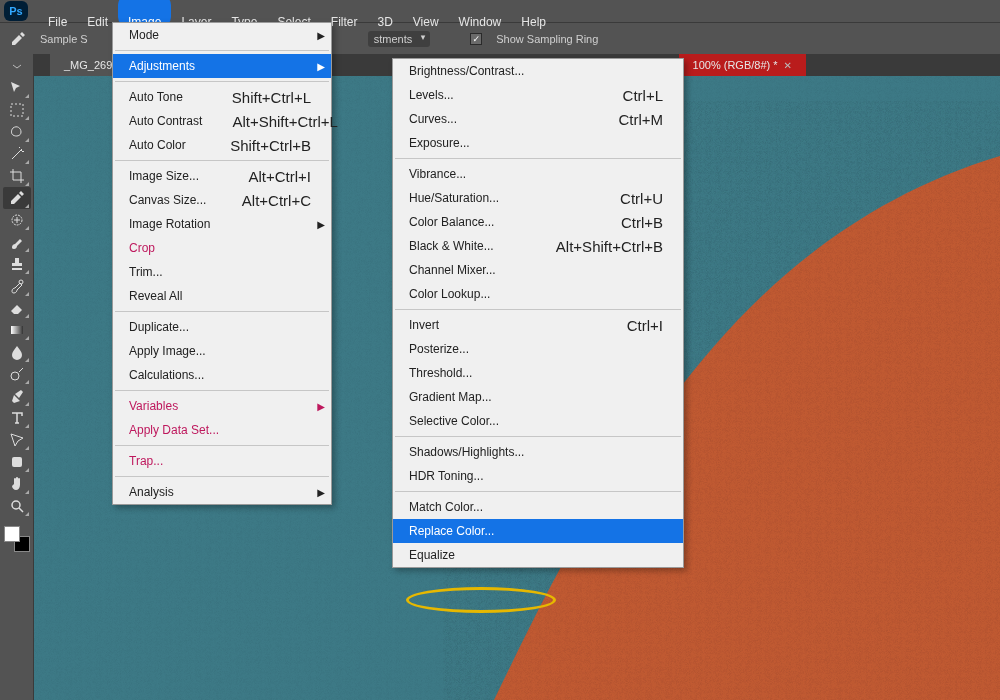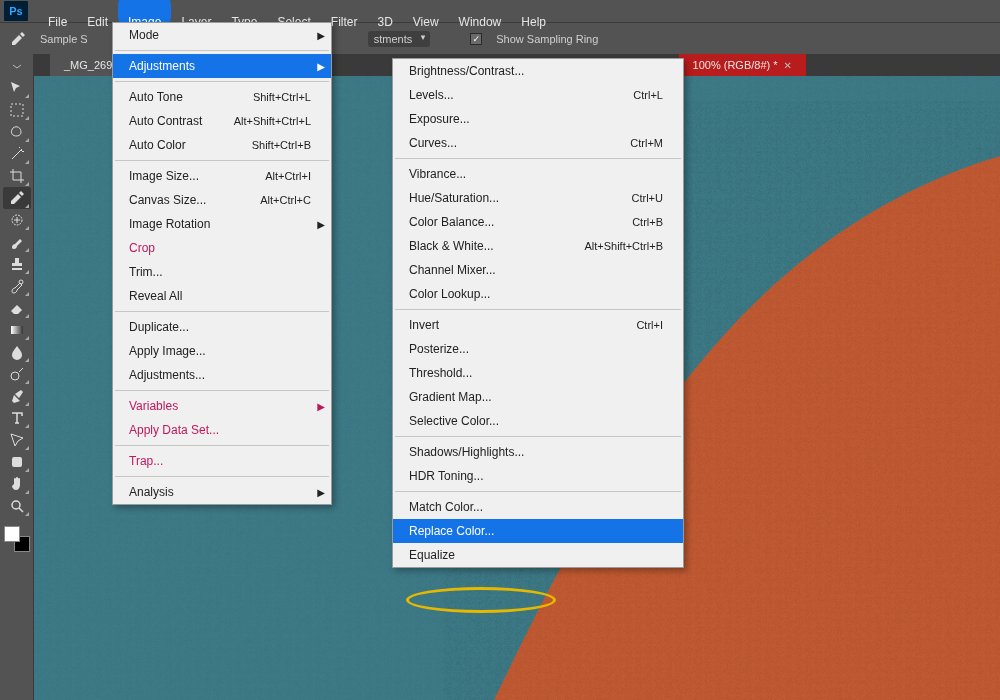--- a/index.html
+++ b/index.html
@@ -1,18 +1,18 @@
 <!DOCTYPE html>
 <html><head>
 <meta charset="utf-8">
 <style>
   * { margin: 0; padding: 0; box-sizing: border-box; font-family: "Segoe UI", Tahoma, sans-serif; user-select: none; }
   html, body { width: 1000px; height: 700px; overflow: hidden; background: #535353; }
   .menubar { height: 22px; background: #535353; display: flex; align-items: center; padding-left: 4px; color: #e6e6e6; font-size: 12px; }
-  .ps-logo { width: 24px; height: 20px; background: #001e36; color: #31a8ff; font-weight: bold; font-size: 11px; display: flex; align-items: center; justify-content: center; border-radius: 1px; margin-right: 10px; }
+  .ps-logo { width: 24px; height: 20px; background: #001e36; color: #31a8ff; font-weight: bold; font-size: 11px; display: flex; align-items: center; justify-content: center; border-radius: 6px; margin-right: 10px; }
   .menubar-item { padding: 16px 10px; height: 22px; line-height: 22px; cursor: default; }
   .menubar-item.open { background: #1473e6; color: #fff; border-radius: 10px; }
   .optionsbar { height: 32px; background: #535353; display: flex; align-items: center; padding-left: 6px; color: #d0d0d0; font-size: 11px; border-top: 1px solid #3a3a3a; gap: 10px; }
   .eyedrop-mini { width: 24px; height: 24px; display: flex; align-items: center; justify-content: center; }
   .opt-label { color: #d0d0d0; }
   .opt-dd { background: #3f3f3f; color: #d0d0d0; padding: 2px 18px 2px 6px; border-radius: 3px; position: relative; font-size: 11px; }
   .opt-dd::after { content: "▾"; position: absolute; right: 5px; top: 1px; font-size: 9px; }
   .opt-check { width: 12px; height: 12px; border: 1px solid #2a2a2a; background: #6a6a6a; display: inline-flex; align-items: center; justify-content: center; font-size: 9px; color: #fff; margin-right: 4px; }
   .tabstrip { height: 22px; background: #3a3a3a; display: flex; align-items: stretch; padding-left: 50px; color: #b0b0b0; font-size: 11px; }
   .doc-tab { padding: 0 14px; display: flex; align-items: center; gap: 6px; background: #535353; color: #e6e6e6; }
@@ -24,21 +24,21 @@
   .swatch-pair { width: 26px; height: 26px; position: relative; margin-top: 6px; }
   .swatch-pair .fg { position: absolute; left: 0; top: 0; width: 16px; height: 16px; background: #fff; border: 1px solid #888; }
   .swatch-pair .bg { position: absolute; right: 0; bottom: 0; width: 16px; height: 16px; background: #000; border: 1px solid #888; }
   .canvas { position: absolute; left: 34px; top: 76px; right: 0; bottom: 0; overflow: hidden; }
   .canvas svg { width: 100%; height: 100%; display: block; }
   .menu { position: absolute; background: #f0f0f0; border: 1px solid #9a9a9a; box-shadow: 3px 3px 6px rgba(0,0,0,0.3); font-size: 12px; color: #222; }
   .menu-row { height: 24px; display: flex; align-items: center; padding: 0 20px 0 16px; white-space: nowrap; position: relative; }
   .menu-row.hl { background: #1473e6; color: #fff; }
   .menu-row.disabled { color: #be185d; }
   .menu-row .lab { flex: 1; }
-  .menu-row .sc { margin-left: 30px; color: inherit; font-size: 11px; }
+  .menu-row .sc { margin-left: 30px; color: inherit; font-size: 15px; }
   .menu-row .arrow { position: absolute; right: 6px; font-size: 10px; }
   .menu-sep { height: 1px; background: #c6c6c6; margin: 3px 2px; }
   .menu-image { left: 112px; top: 22px; width: 220px; }
   .menu-adjust { left: 392px; top: 58px; width: 292px; }
   .annot { position: absolute; left: 406px; top: 587px; width: 150px; height: 26px; border: 3px solid #e6b800; border-radius: 50%; pointer-events: none; }
   .ico { width: 18px; height: 18px; }
 </style>
 </head>
 <body>
 
@@ -269,21 +269,21 @@
       <span class="lab">Reveal All</span>
     </div>
     <div class="menu-sep"></div>
     <div class="menu-row">
       <span class="lab">Duplicate...</span>
     </div>
     <div class="menu-row">
       <span class="lab">Apply Image...</span>
     </div>
     <div class="menu-row">
-      <span class="lab">Adjustments...</span>
+      <span class="lab">Calculations...</span>
     </div>
     <div class="menu-sep"></div>
     <div class="menu-row disabled">
       <span class="lab">Variables</span>
       <span class="arrow">▶</span>
     </div>
     <div class="menu-row disabled">
       <span class="lab">Apply Data Set...</span>
     </div>
     <div class="menu-sep"></div>
@@ -299,26 +299,26 @@
 
 <div class="menu menu-adjust" id="menu-adjust">
     <div class="menu-row">
       <span class="lab">Brightness/Contrast...</span>
     </div>
     <div class="menu-row">
       <span class="lab">Levels...</span>
       <span class="sc">Ctrl+L</span>
     </div>
     <div class="menu-row">
-      <span class="lab">Exposure...</span>
-    </div>
-    <div class="menu-row">
       <span class="lab">Curves...</span>
       <span class="sc">Ctrl+M</span>
     </div>
+    <div class="menu-row">
+      <span class="lab">Exposure...</span>
+    </div>
     <div class="menu-sep"></div>
     <div class="menu-row">
       <span class="lab">Vibrance...</span>
     </div>
     <div class="menu-row">
       <span class="lab">Hue/Saturation...</span>
       <span class="sc">Ctrl+U</span>
     </div>
     <div class="menu-row">
       <span class="lab">Color Balance...</span>

